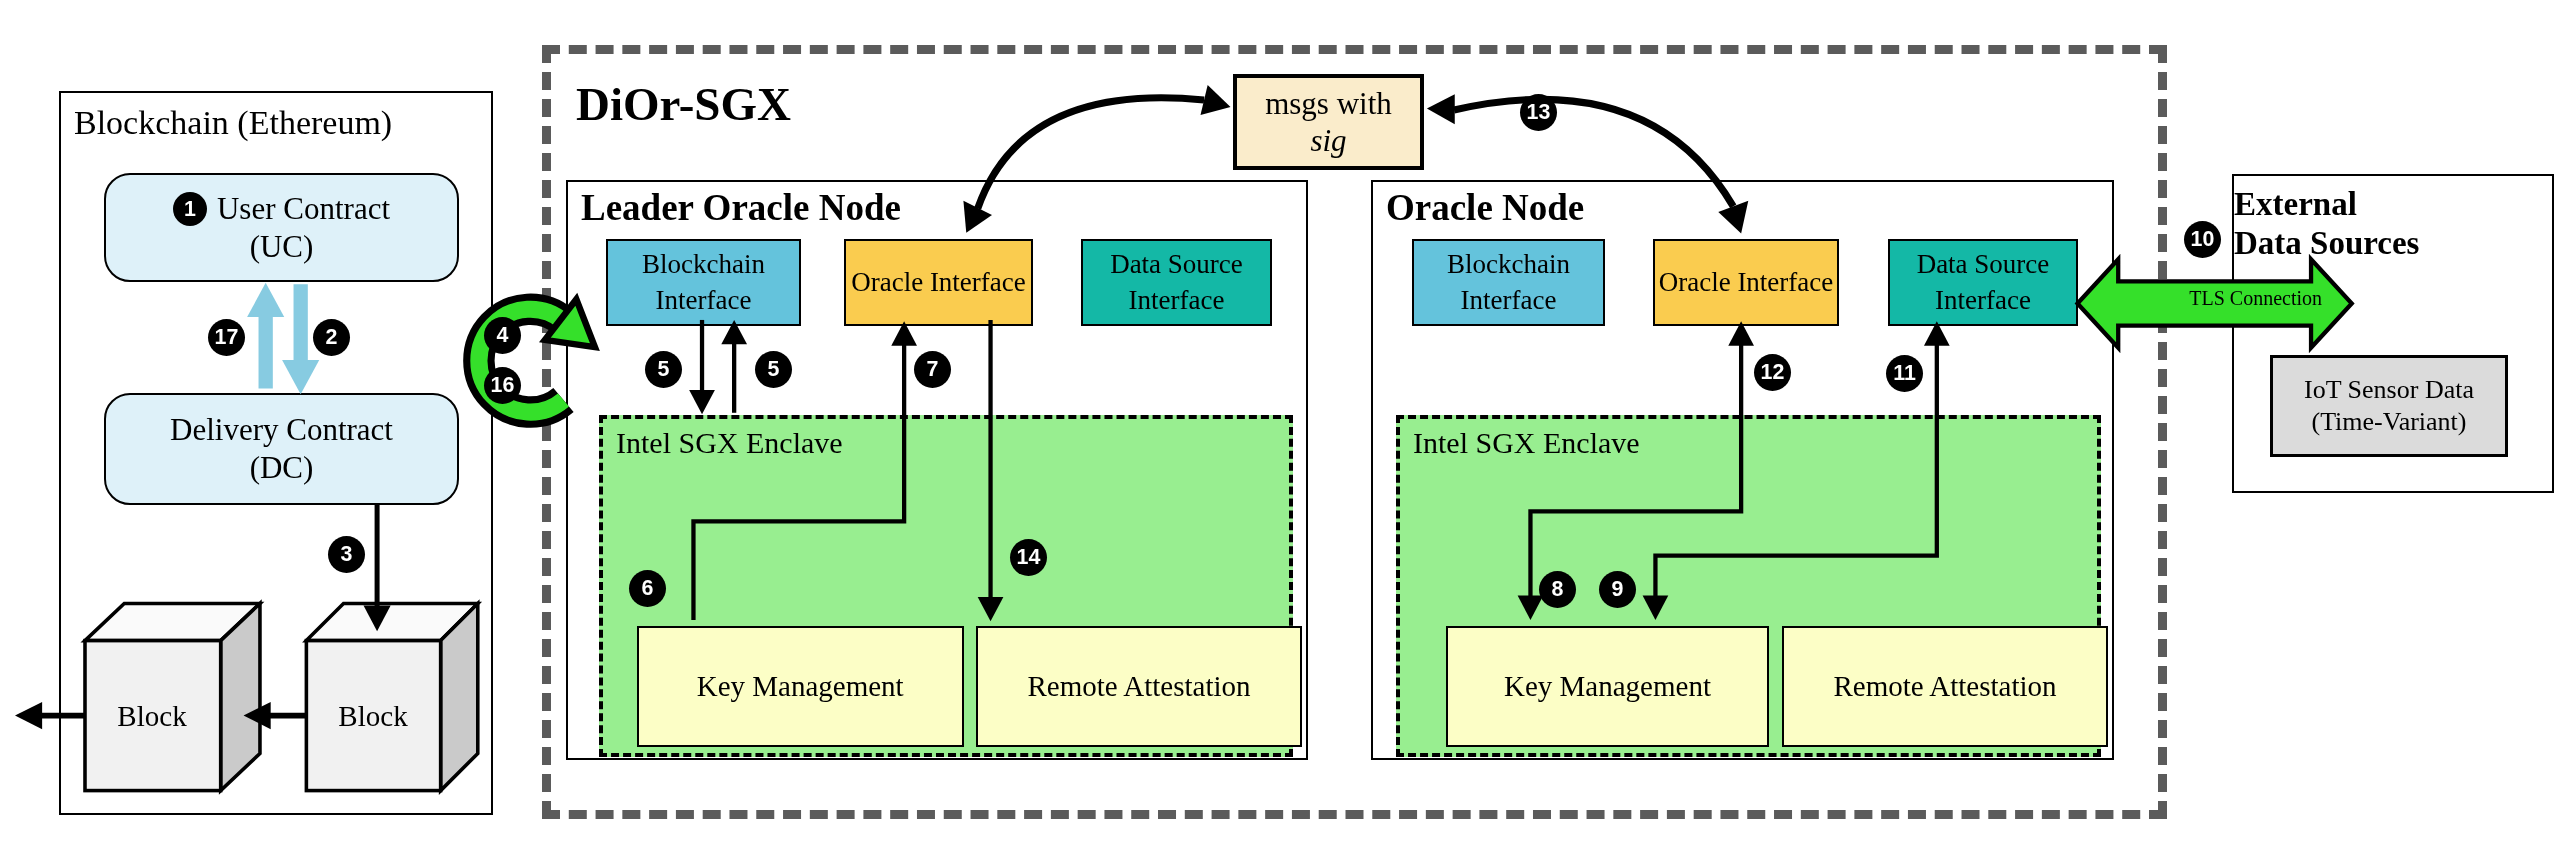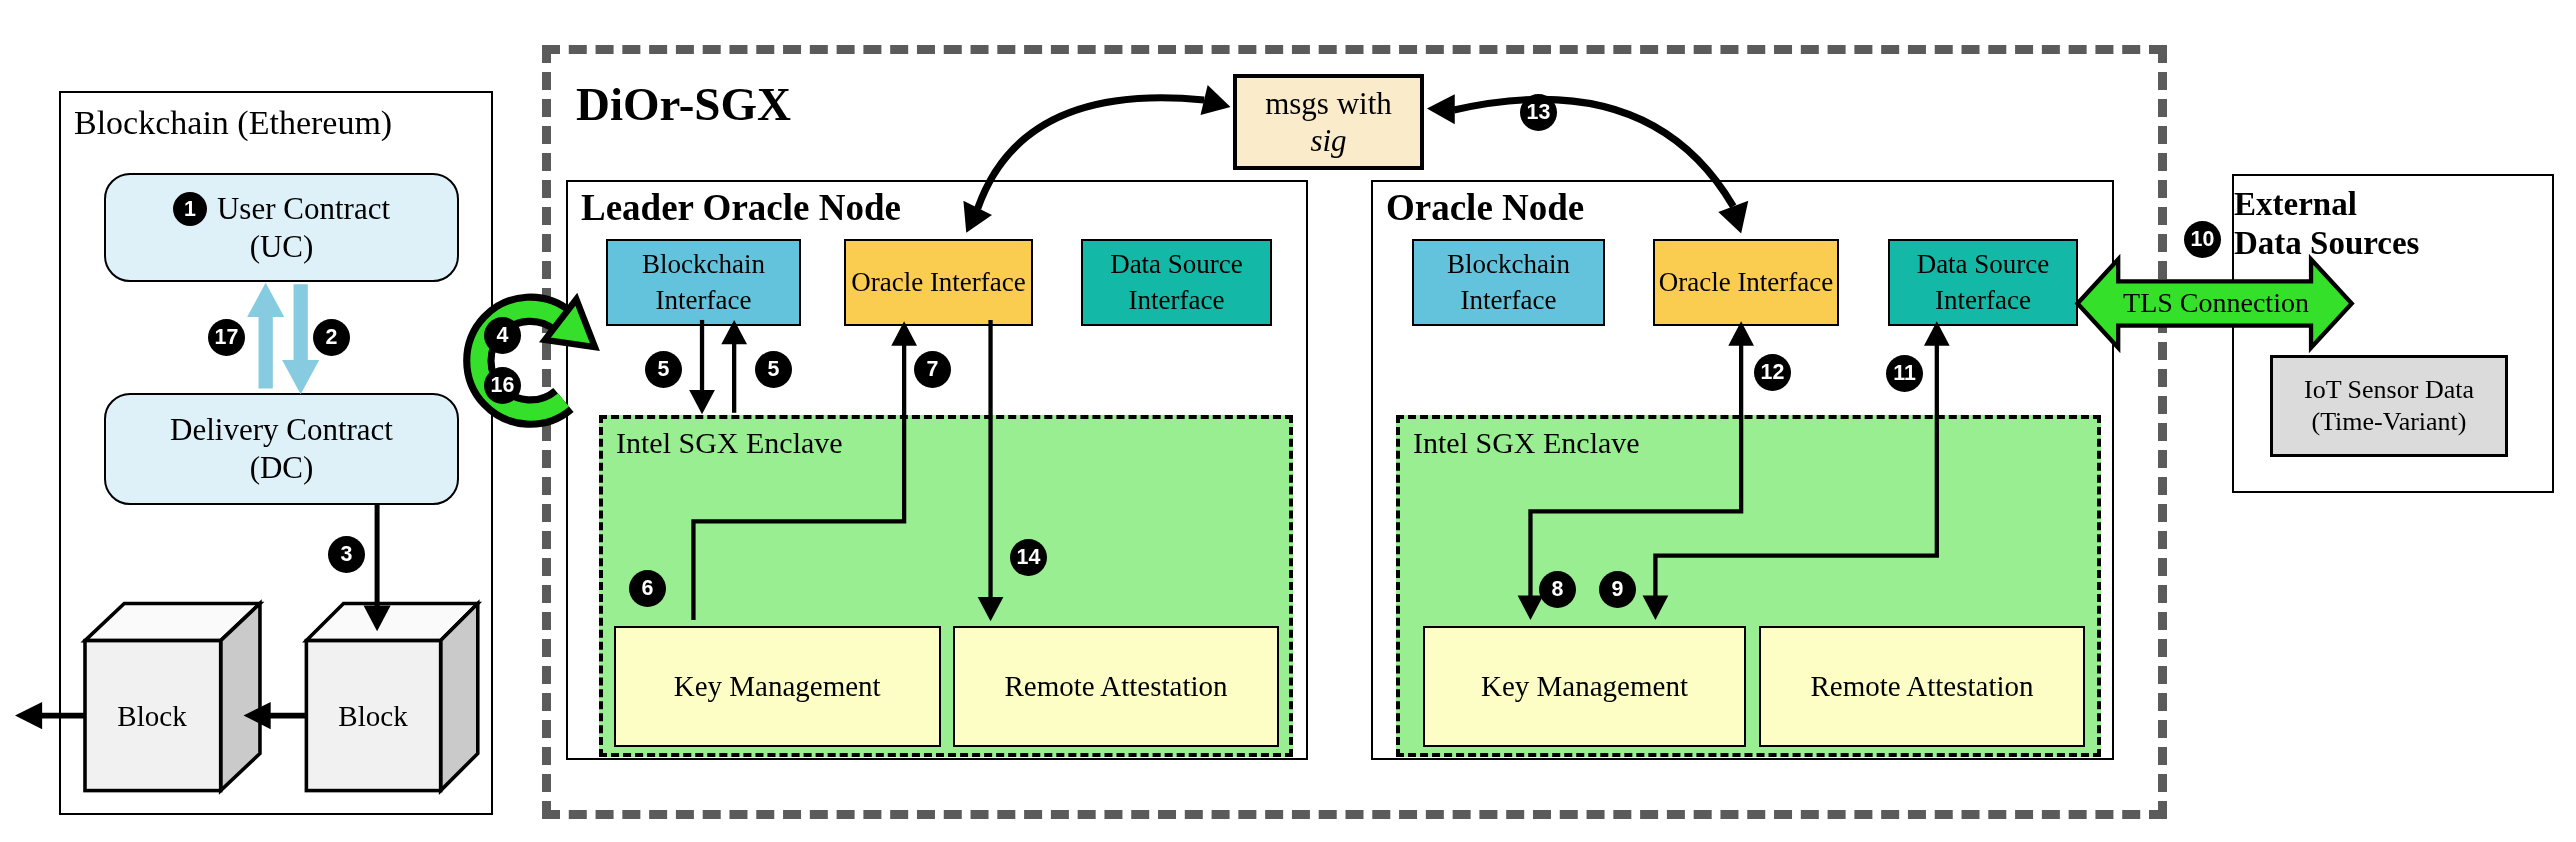--- a/index.html
+++ b/index.html
@@ -23,41 +23,41 @@
   .oracle-node{left:1371px;top:180px;width:743px;height:580px;}
   .node-title{position:absolute;left:13px;top:4.3px;font-size:37px;font-weight:bold;}
   .iface{position:absolute;top:57px;height:83px;border:2.9px solid #000;font-size:27px;line-height:1.3;}
   .if-blue{background:#64c3dc;}
   .if-yellow{background:#facc4f;}
   .if-salmon{background:#14b8a6;}
   .enclave{position:absolute;left:31px;top:233px;width:686px;height:334px;border:4.3px dashed #000;
            background:#98ee90;}
   .enclave-o{left:23px;width:697px;}
   .enclave-title{position:absolute;left:13px;top:7.1px;font-size:30px;}
-  .sgxbox{position:absolute;top:207px;height:117px;border:2.1px solid #000;background:#fcfec6;font-size:29px;}
+  .sgxbox{position:absolute;top:207px;height:117px;border:2.1px solid #000;background:#fcfec6;font-size:29px;margin-left:23px;}
   
   .msgs{left:1233px;top:74px;width:191px;height:96px;border:4.3px solid #000;background:#faeccb;
         font-size:31px;line-height:1.2;text-align:center;}
   .msgs i{font-style:italic;}
   
   .ext{left:2232px;top:174px;width:322px;height:319px;}
   .ext-title{position:absolute;left:0;top:8.6px;width:100%;text-align:left;font-size:33px;
              font-weight:bold;line-height:1.18;}
   .iot{left:2270px;top:355px;width:238px;height:102px;border:3.6px solid #000;background:#dbdbdb;
        font-size:26px;line-height:1.25;}
   
   .badge{position:absolute;width:37px;height:37px;border-radius:50%;background:#000;color:#fff;
          display:flex;align-items:center;justify-content:center;
          font-family:"Liberation Sans","DejaVu Sans",sans-serif;font-size:21.4px;font-weight:bold;z-index:6;}
   .badge-inline{position:static;width:34px;height:34px;flex:0 0 34px;margin-right:10px;}
   .uc-line1{display:flex;align-items:center;justify-content:center;}
   svg.overlay{position:absolute;left:0;top:0;z-index:4;pointer-events:none;}
   .overlabel{z-index:5;}
   .block-label{width:136px;text-align:center;font-size:29px;}
-  .tls-label{left:2110px;top:287px;width:212px;text-align:center;font-size:28px;z-index:5;}
+  .tls-label{left:2110px;top:287px;width:212px;text-align:right;font-size:20px;z-index:5;}
 </style>
 </head>
 <body>
 
 <div id="stage">
 
   <div class="abs box bc-outer"></div>
   <div class="abs bc-title">Blockchain (Ethereum)</div>
 
   <div class="abs contract ctr col">

